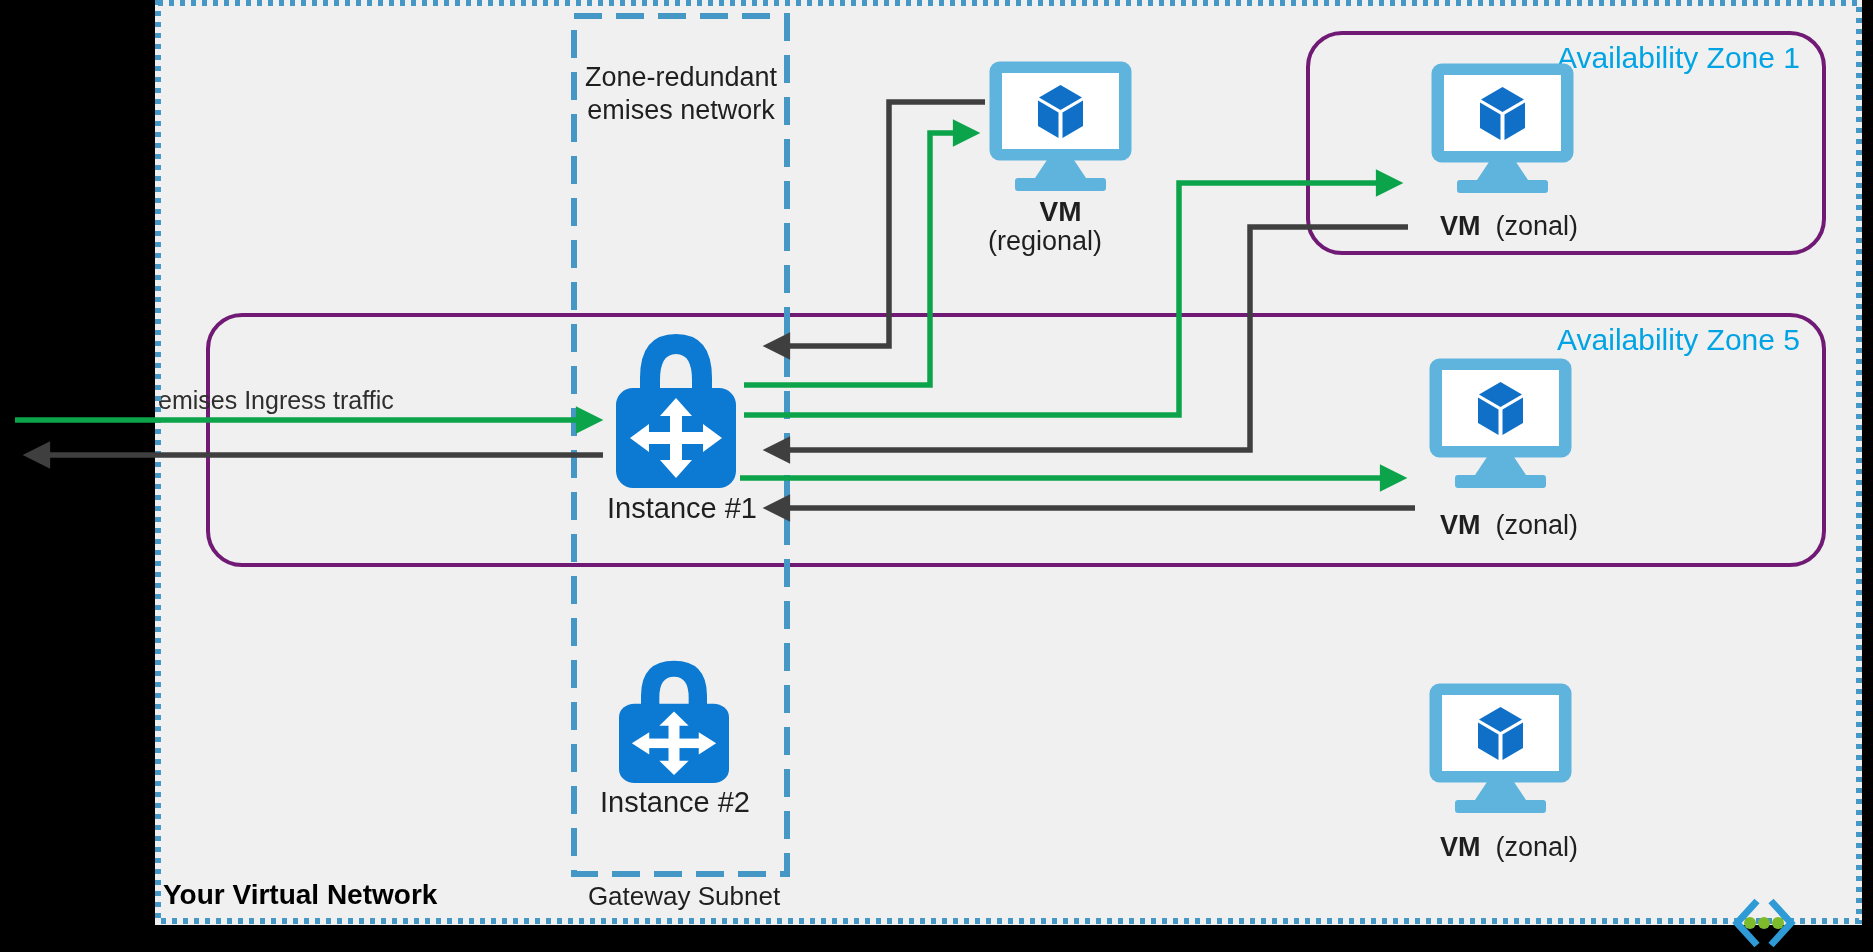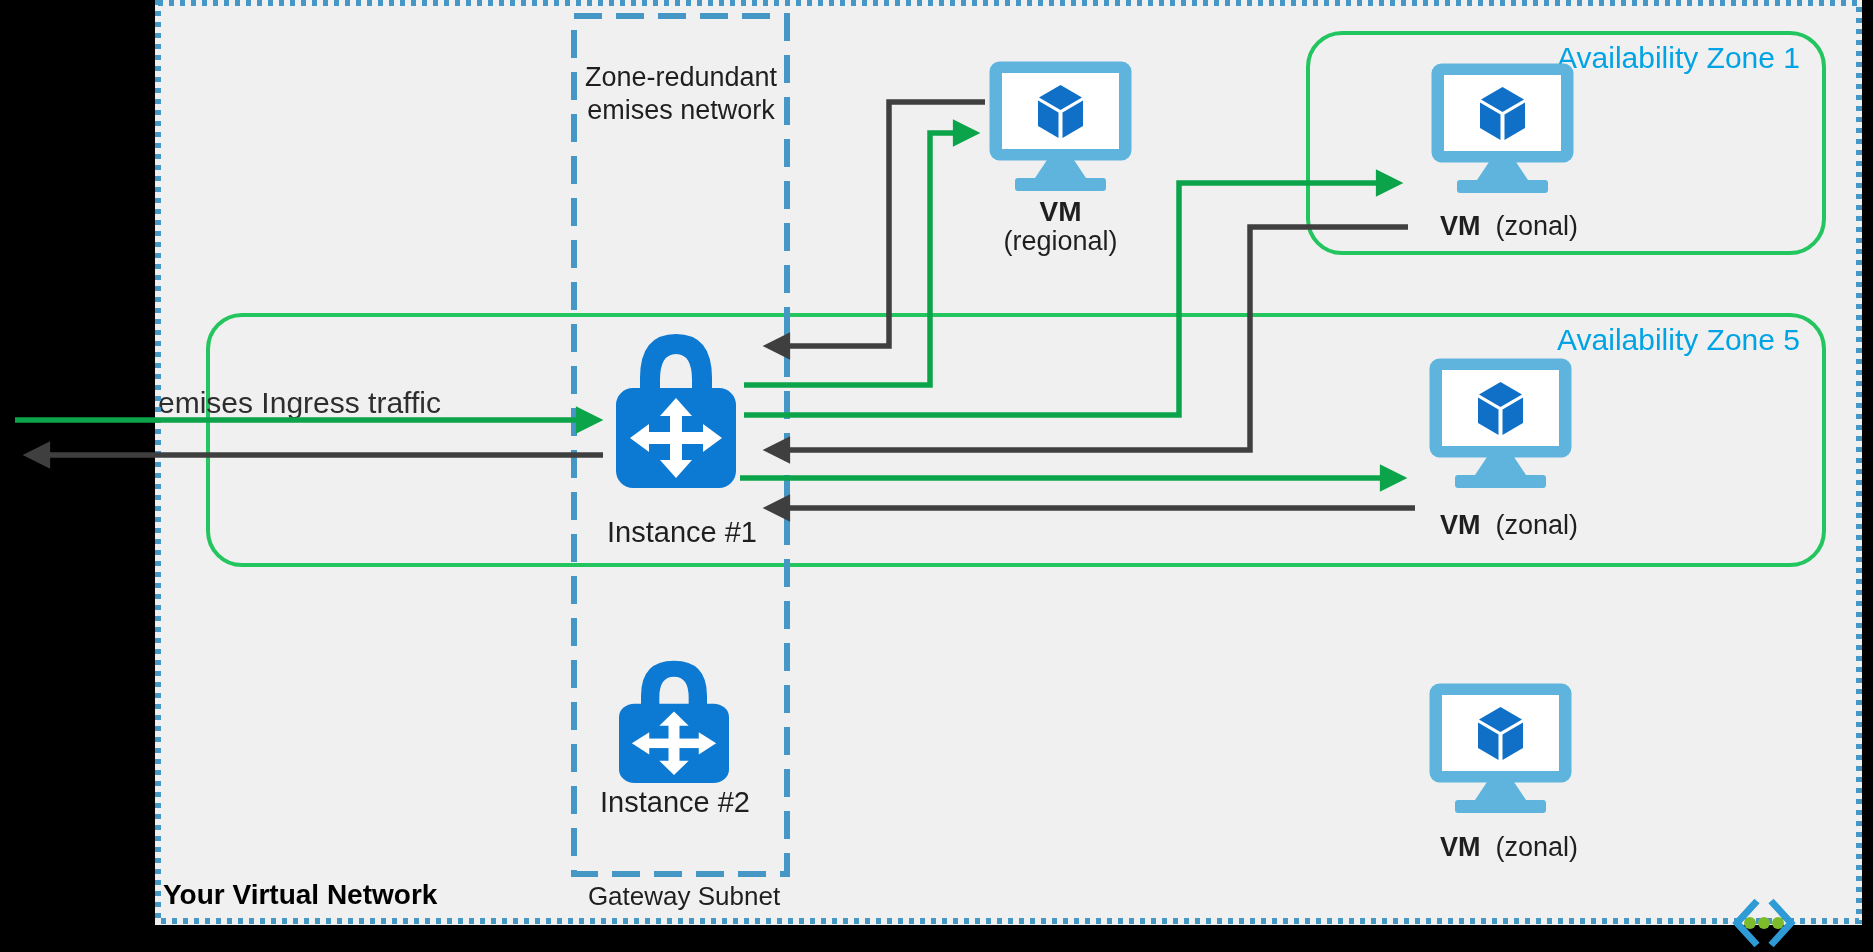--- a/index.html
+++ b/index.html
@@ -1,37 +1,37 @@
 <!DOCTYPE html>
 <html><head>
 <meta charset="utf-8">
 <style>
   html,body{margin:0;padding:0;background:#000;}
   #canvas{position:relative;width:1873px;height:952px;background:#000;overflow:hidden;
           font-family:"Liberation Sans",sans-serif;}
   #diagram-bg{position:absolute;left:155px;top:0;width:1707px;height:925px;background:#f0f0f0;}
-  .az-box{position:absolute;border:4px solid #22c55e;border-radius:36px;background:transparent;}
+  .az-box{position:absolute;border:4px solid #701a75;border-radius:36px;background:transparent;}
   .az-label{position:absolute;top:6px;right:22px;font-size:30px;color:#00A4E4;white-space:nowrap;}
   #az1{left:1306px;top:31px;width:512px;height:216px;}
   #az2{left:206px;top:313px;width:1612px;height:246px;}
   #az3{left:206px;top:630px;width:1612px;height:212px;}
   .txt{position:absolute;color:#1f1f1f;white-space:nowrap;}
   #zone-redundant{left:571px;top:36px;width:220px;text-align:center;font-size:27px;line-height:33px;white-space:normal;margin-top:25px;}
-  #ingress-label{left:158px;top:386px;font-size:30px;color:#2e2e2e;}
+  #ingress-label{left:158px;top:386px;font-size:25px;color:#2e2e2e;}
   #egress-label{left:158px;top:465px;font-size:27px;color:#2e2e2e;}
   #vnet-label{left:163px;top:879px;font-size:28px;font-weight:bold;color:#000;}
   #gwsubnet-label{left:584px;top:881px;width:200px;text-align:center;font-size:26px;}
   .inst-label{font-size:29px;text-align:center;}
-  #inst1-label{left:582px;top:516px;width:200px;}
+  #inst1-label{left:582px;top:492px;width:200px;}
   #inst2-label{left:575px;top:786px;width:200px;}
   .vm-label{font-size:27px;}
   .vm-name{font-weight:bold;}
   .vm-qual{font-weight:normal;}
   #vmreg-name{left:988px;top:196px;width:145px;text-align:center;font-size:28px;font-weight:bold;}
-  #vmreg-qual{left:988px;top:226px;width:145px;text-align:center;font-size:27px;}
+  #vmreg-qual{left:988px;top:226px;width:145px;text-align:left;font-size:27px;}
   #vmz1-label{left:1440px;top:211px;}
   #vmz2-label{left:1440px;top:510px;}
   #vmz3-label{left:1440px;top:832px;}
   .icon{position:absolute;}
   #overlay{position:absolute;left:0;top:0;width:1873px;height:952px;pointer-events:none;}
 </style>
 </head>
 <body>
 
 <div id="canvas">

